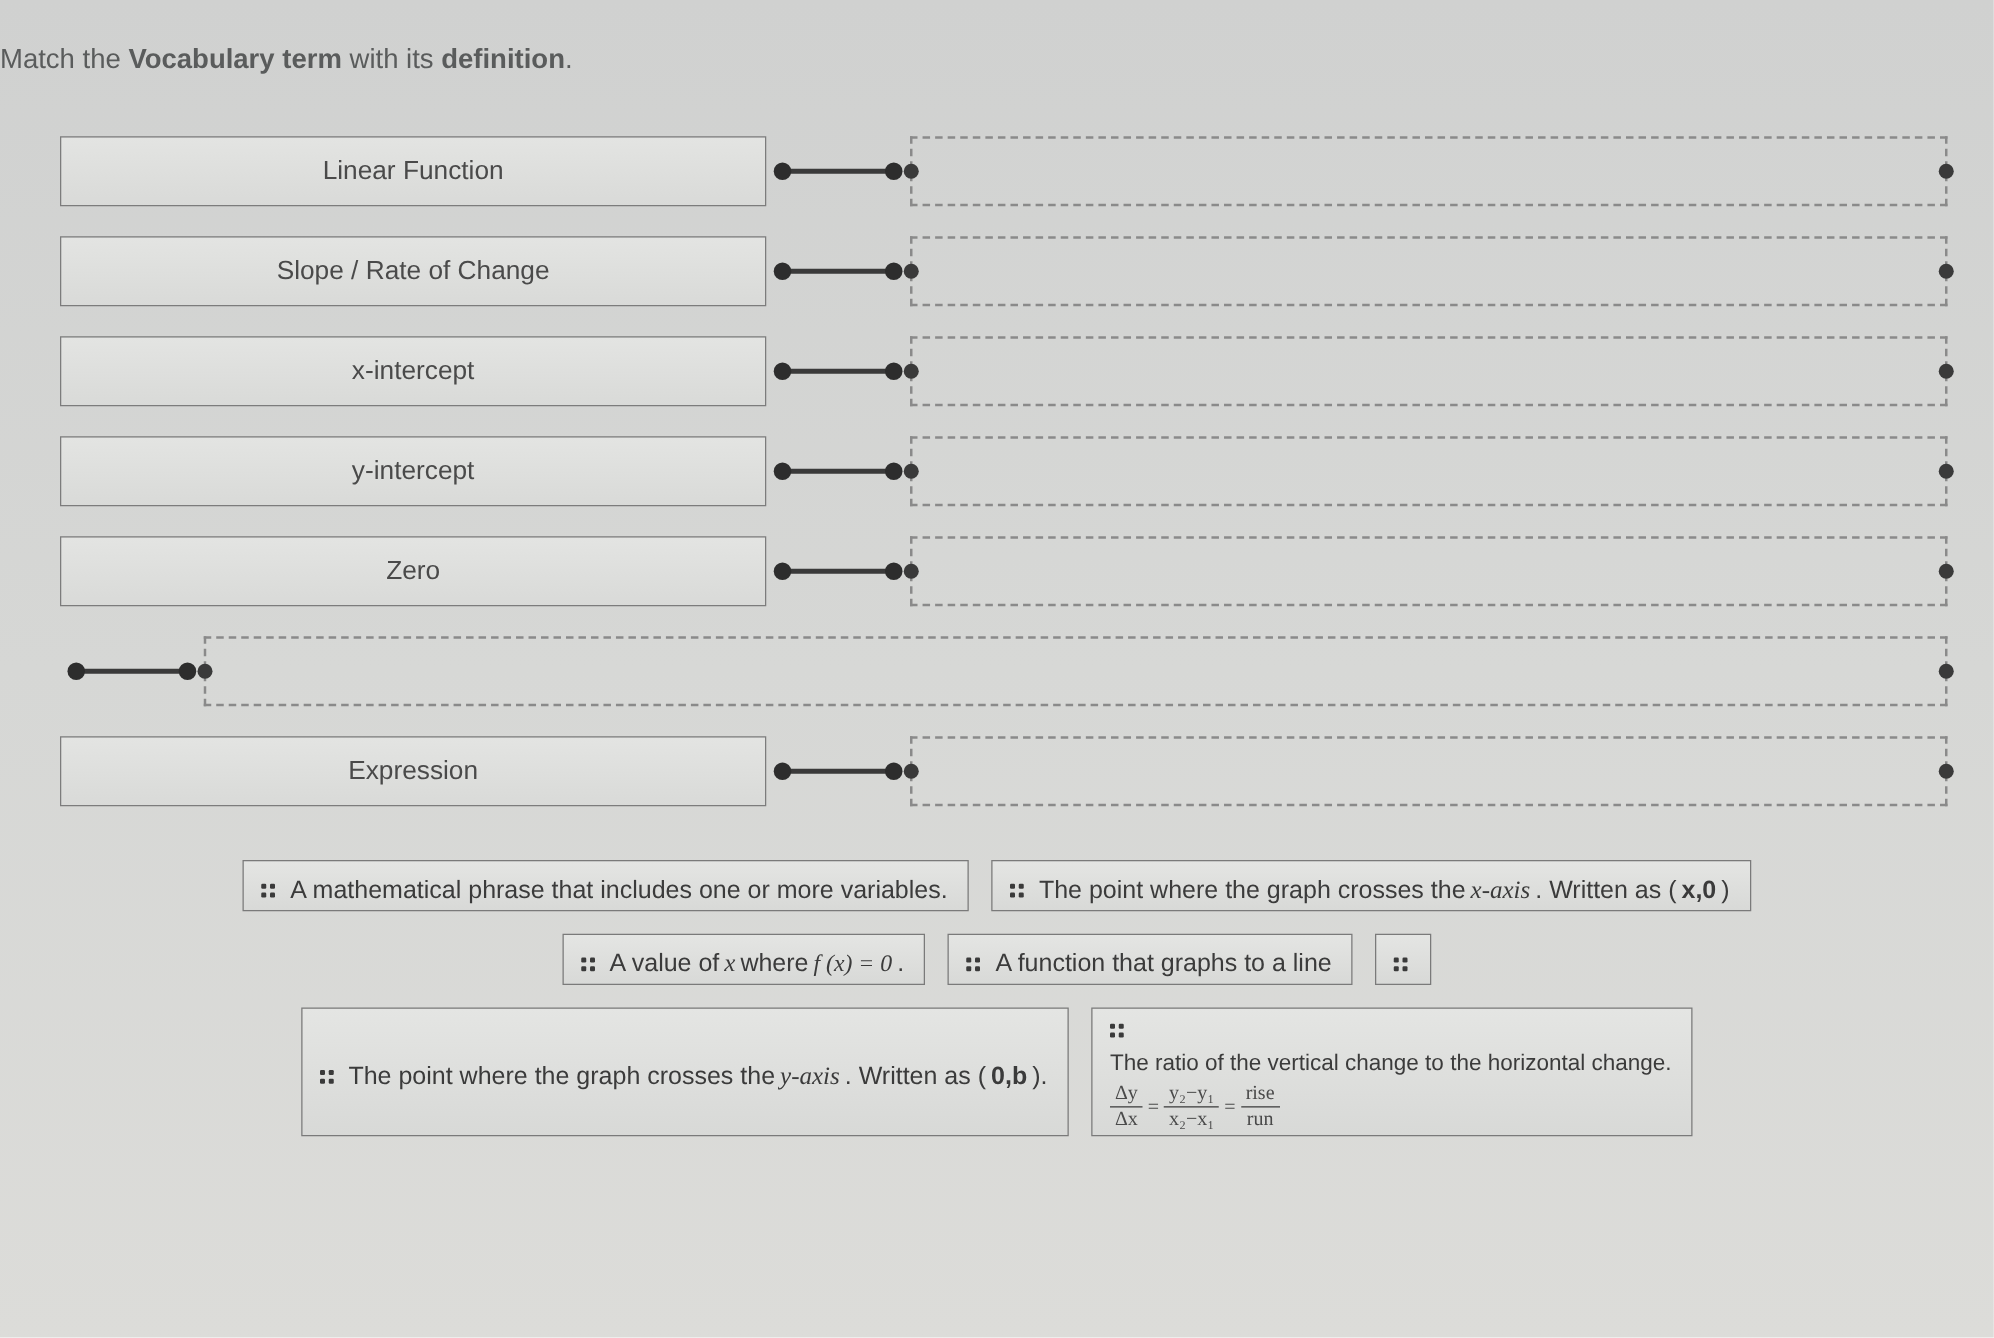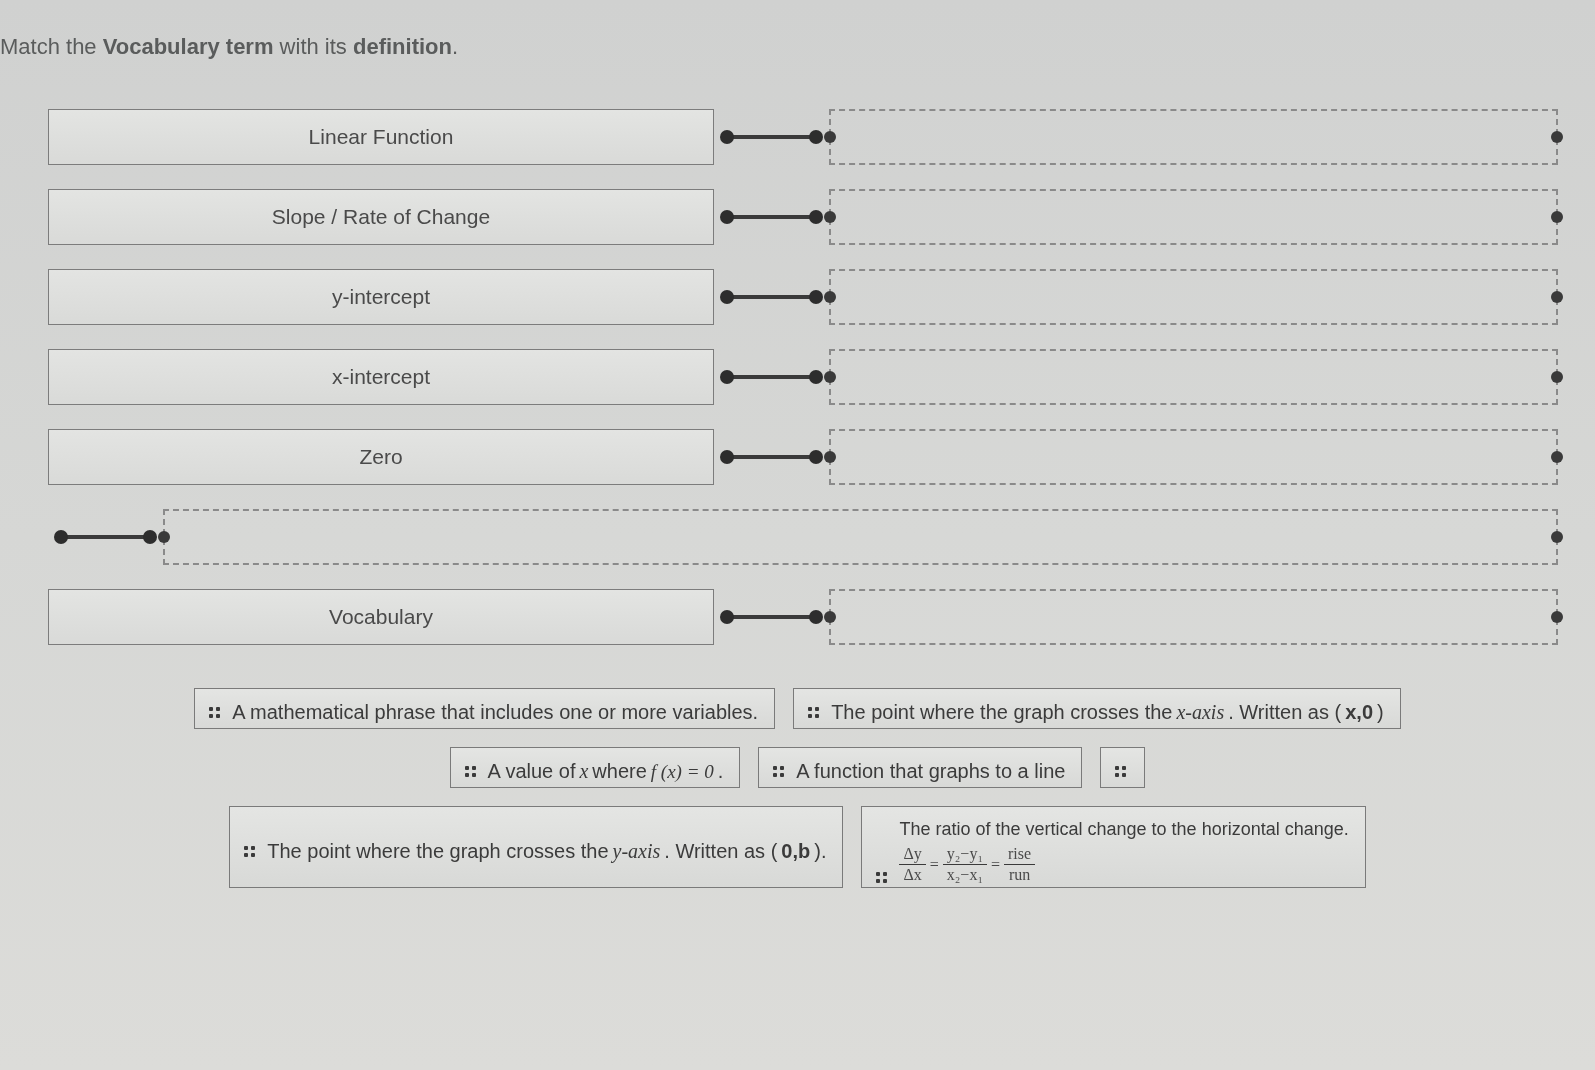--- a/index.html
+++ b/index.html
@@ -22,21 +22,21 @@
     margin-left: 48px;
     width: 1510px;
   }
   .match-row {
     display: flex;
     align-items: center;
     height: 58px;
     margin-bottom: 22px;
   }
   .term-box {
-    width: 666px;
+    width: 565px;
     height: 56px;
     border: 1px solid #7c7c7c;
     background: linear-gradient(180deg, #e3e4e2, #d9dad8);
     display: flex;
     align-items: center;
     justify-content: center;
     font-size: 21px;
     color: #4a4a4a;
   }
   .connector {
@@ -109,21 +109,21 @@
     display: grid;
     grid-template-columns: 4px 4px;
     grid-template-rows: 4px 4px;
     gap: 3px;
     margin-right: 2px;
   }
   .chip .grip span {
     width: 4px; height: 4px; background: #3a3a3a; border-radius: 1px;
   }
   .chip .content { display: inline-flex; align-items: center; flex-wrap: wrap; gap: 4px; }
-  .chip.tall { flex-direction: row; align-items: flex-end; }
+  .chip.tall { flex-direction: column; align-items: flex-start; }
   .chip .stack { display: flex; flex-direction: column; gap: 6px; }
   .chip .sub { font-size: 16px; color: #4a4a4a; display: flex; align-items: center; gap: 0; }
   .math-i { font-style: italic; font-family: 'Times New Roman', serif; }
   .frac {
     display: inline-flex;
     flex-direction: column;
     align-items: center;
     font-size: 16px;
     line-height: 1;
     vertical-align: middle;
@@ -163,46 +163,46 @@
         <span class="dot left"></span>
         <span class="dot right"></span>
       </div>
     <div class="drop-zone">
         <span class="zdot l"></span>
         <span class="zdot r"></span>
       </div>
   </div>
   <div class="match-row">
     <div class="term-box">
+        <span>x-intercept</span>
+      </div>
+    <div class="connector">
+        <span class="dot left"></span>
+        <span class="dot right"></span>
+      </div>
+    <div class="drop-zone">
+        <span class="zdot l"></span>
+        <span class="zdot r"></span>
+      </div>
+  </div>
+  <div class="match-row">
+    <div class="term-box">
         <span>y-intercept</span>
       </div>
     <div class="connector">
         <span class="dot left"></span>
         <span class="dot right"></span>
       </div>
     <div class="drop-zone">
         <span class="zdot l"></span>
         <span class="zdot r"></span>
       </div>
   </div>
   <div class="match-row">
     <div class="term-box">
-        <span>x-intercept</span>
-      </div>
-    <div class="connector">
-        <span class="dot left"></span>
-        <span class="dot right"></span>
-      </div>
-    <div class="drop-zone">
-        <span class="zdot l"></span>
-        <span class="zdot r"></span>
-      </div>
-  </div>
-  <div class="match-row">
-    <div class="term-box">
         <span>Zero</span>
       </div>
     <div class="connector">
         <span class="dot left"></span>
         <span class="dot right"></span>
       </div>
     <div class="drop-zone">
         <span class="zdot l"></span>
         <span class="zdot r"></span>
       </div>
@@ -212,21 +212,21 @@
         <span class="dot left"></span>
         <span class="dot right"></span>
       </div>
     <div class="drop-zone">
         <span class="zdot l"></span>
         <span class="zdot r"></span>
       </div>
   </div>
   <div class="match-row">
     <div class="term-box">
-        <span>Vocabulary</span>
+        <span>Expression</span>
       </div>
     <div class="connector">
         <span class="dot left"></span>
         <span class="dot right"></span>
       </div>
     <div class="drop-zone">
         <span class="zdot l"></span>
         <span class="zdot r"></span>
       </div>
   </div>

